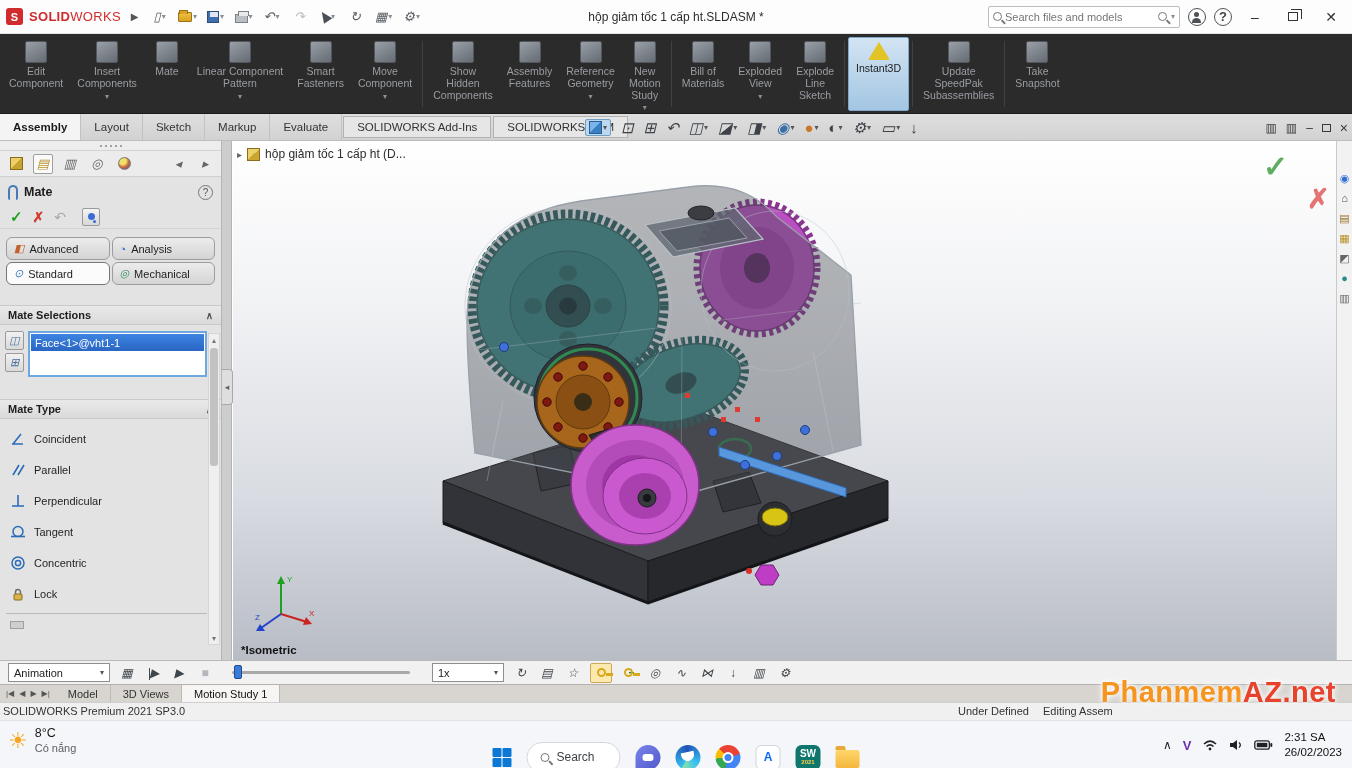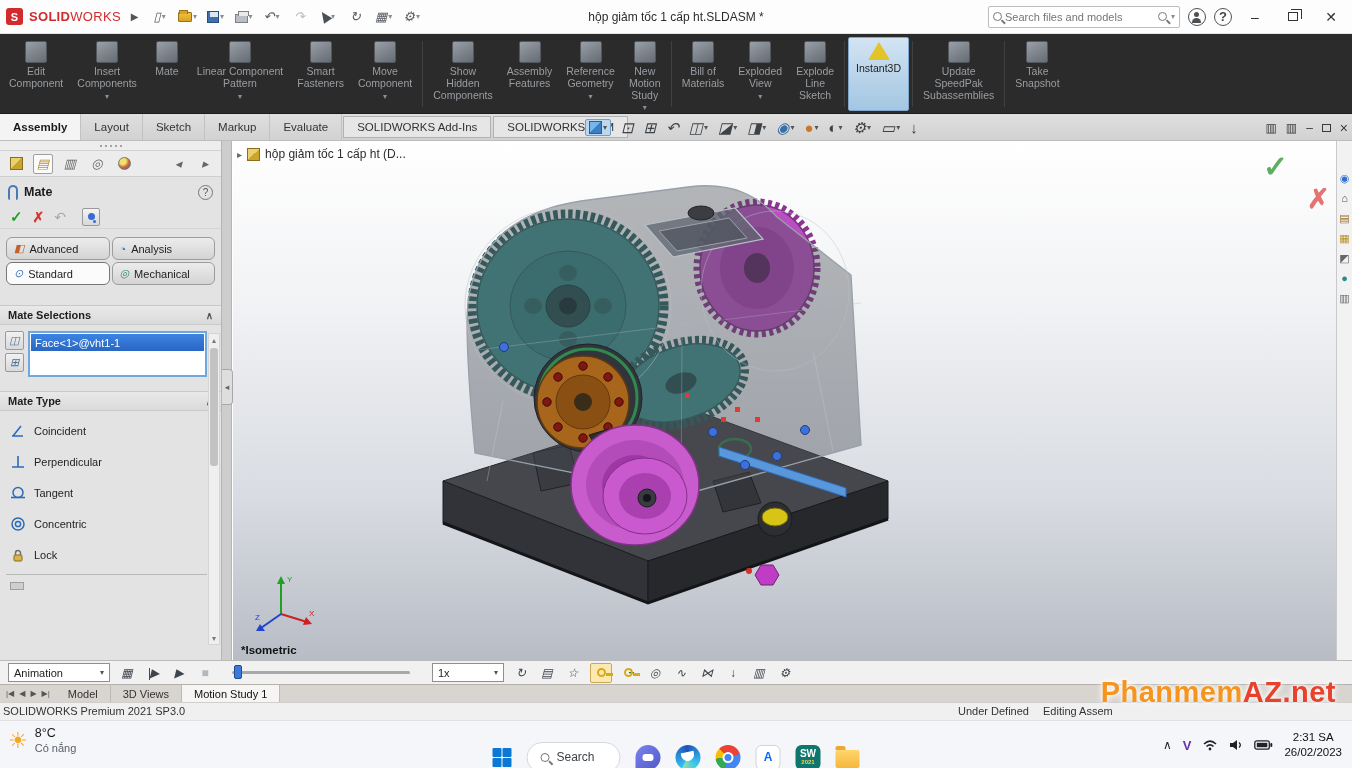--- a/index.html
+++ b/index.html
@@ -183,21 +183,21 @@
   .blueapp{background:#fff;border:1px solid #d0d4da;color:#0a68ff;font-weight:bold;font-size:12px}
   .swapp{background:#0f766e;color:#fff;font-weight:bold;font-size:10px;flex-direction:column;line-height:1}
   .swapp small{font-size:6px;color:#ffd24a}
   .runbar{position:absolute;left:50%;transform:translateX(-50%);bottom:-5px;width:8px;height:3px;border-radius:2px;background:#8a8f96}
   .foldico{position:relative;width:24px;height:18px;background:linear-gradient(#ffd66b,#f5b73c);border-radius:2px;margin-top:4px}
   .foldico::before{content:"";position:absolute;left:0;top:-4px;width:10px;height:4px;background:#e8a93a;border-radius:2px 2px 0 0}
   .tray{position:absolute;right:10px;top:0;height:48px;display:flex;align-items:center;gap:11px}
   .trayic{color:#1f2328;font-size:12px;display:inline-flex;align-items:center}
   .g-chev::before{content:"∧"}
   .vlet{color:#6b2fa8;font-weight:bold;font-size:13px}
-  .clock{display:flex;flex-direction:column;align-items:center;line-height:1.3;font-size:11.5px;color:#111}
+  .clock{display:flex;flex-direction:column;align-items:flex-start;line-height:1.3;font-size:11.5px;color:#111}
 </style>
 </head>
 <body>
 
 <div class="screen">
 
   <div class="tb">
     <span class="dsmark">S</span>
     <span class="swword"><b>SOLID</b><span>WORKS</span></span>
     <span class="flyarrow">▶</span>
@@ -490,30 +490,36 @@
               <i class="g-selclip"></i>
             </span>
           <span class="selbtn">
               <i class="g-selframe"></i>
             </span>
         </div>
         <div class="selbox">
           <div class="selrow">Face&lt;1&gt;@vht1-1</div>
         </div>
       </div>
-      <div class="sech" style="margin-top:10px">
+      <div class="sech" style="margin-top:18px">
         <span>Mate Type</span>
         <span class="chev">∧</span>
       </div>
       <div class="mtlist">
         <div class="mtitem">
           <svg width="16" height="16" viewBox="0 0 16 16">
               <path d="M2 13 L13 13 M3 13 L11 3" stroke="#2b6cb8" stroke-width="1.6" fill="none"></path>
             </svg>
           <span>Coincident</span>
+        </div>
+        <div class="mtitem">
+          <svg width="16" height="16" viewBox="0 0 16 16">
+              <path d="M3 13 L9 3 M8 13 L14 3" stroke="#2b6cb8" stroke-width="1.6" fill="none"></path>
+            </svg>
+          <span>Parallel</span>
         </div>
         <div class="mtitem">
           <svg width="16" height="16" viewBox="0 0 16 16">
               <path d="M2 13 L14 13 M8 13 L8 2" stroke="#2b6cb8" stroke-width="1.6" fill="none"></path>
             </svg>
           <span>Perpendicular</span>
         </div>
         <div class="mtitem">
           <svg width="16" height="16" viewBox="0 0 16 16">
               <circle cx="8" cy="7.5" r="5" stroke="#2b6cb8" stroke-width="1.5" fill="none"></circle>

